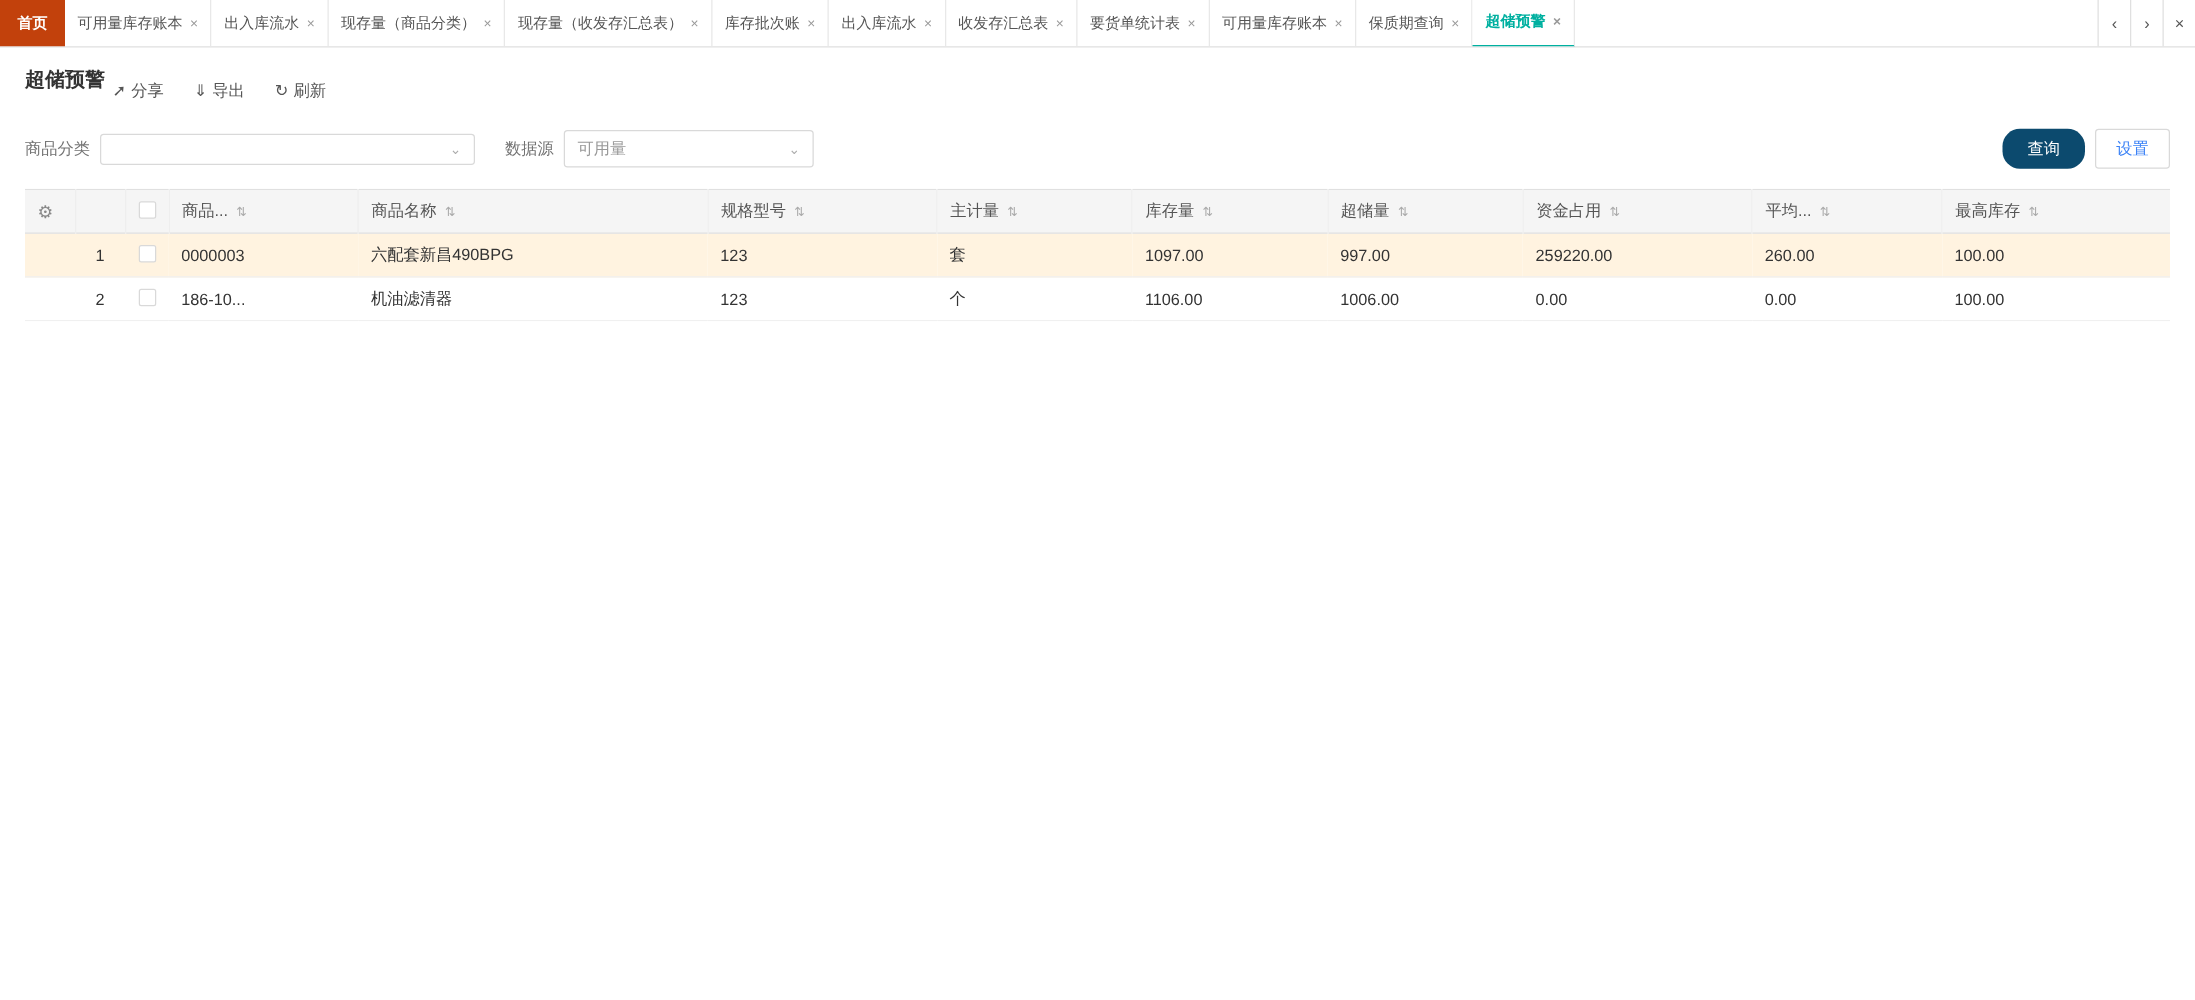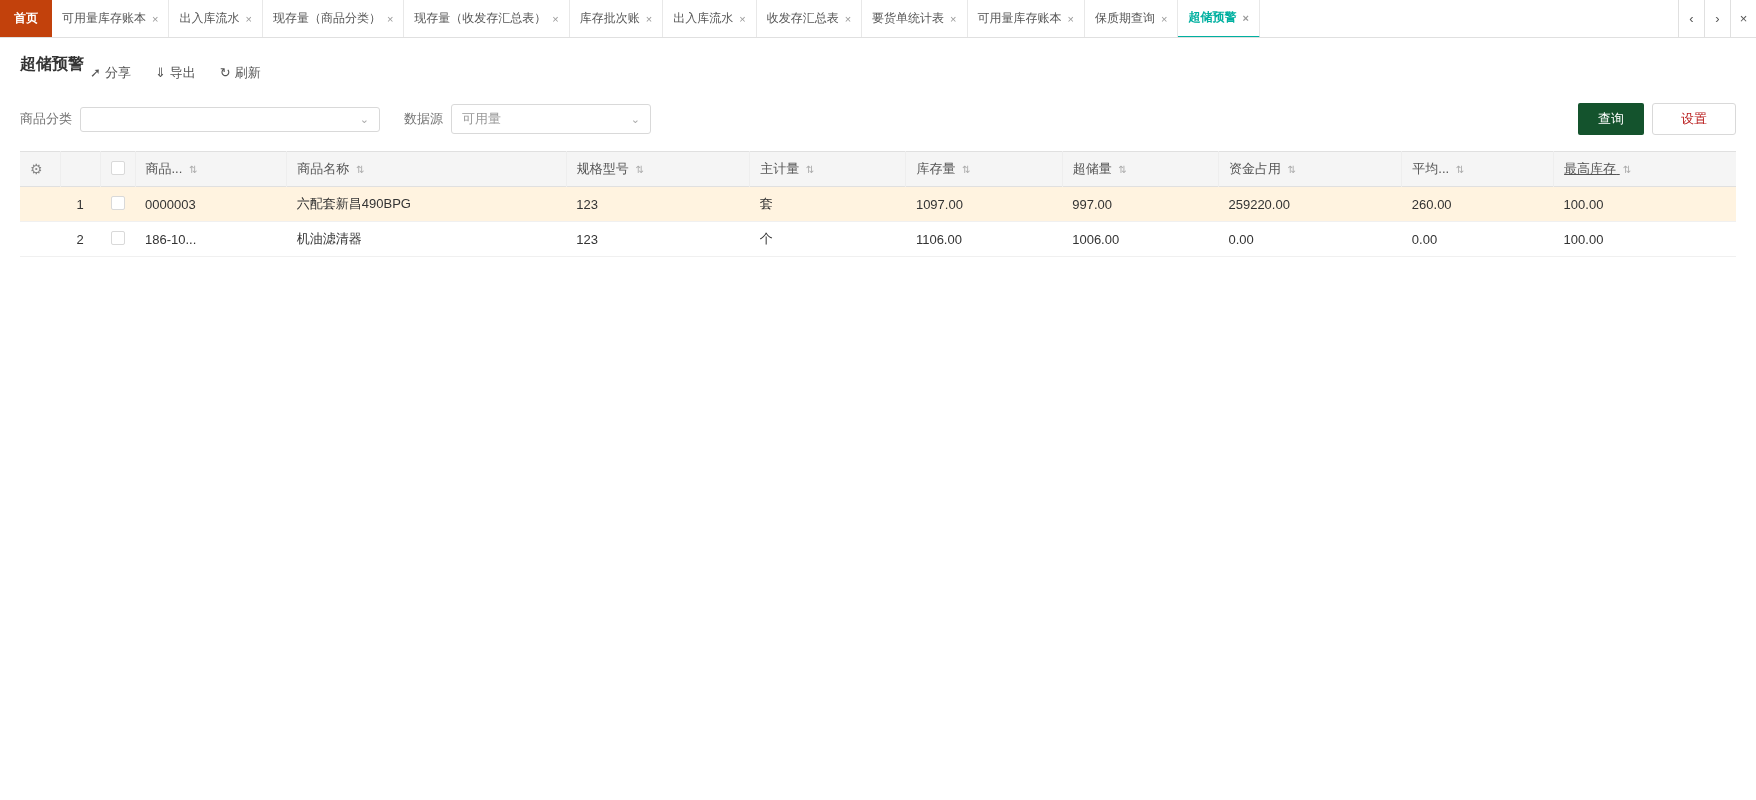--- a/index.html
+++ b/index.html
@@ -131,34 +131,34 @@
       font-size: 11px;
     }
 
     
     .action-buttons {
       margin-left: auto;
       display: flex;
       gap: 8px;
     }
     .btn-query {
-      background: #14532d;
+      background: #0c4a6e;
       color: #fff;
       border: none;
-      border-radius: 2px;
+      border-radius: 14px;
       padding: 6px 20px;
       cursor: pointer;
       font-size: 13px;
     }
     .btn-settings {
       background: #fff;
-      color: #b91c1c;
+      color: #3b82f6;
       border: 1px solid #d9d9d9;
       border-radius: 3px;
-      padding: 6px 28px;
+      padding: 6px 16px;
       cursor: pointer;
       font-size: 13px;
     }
 
     
     .data-table {
       width: 100%;
       border-collapse: collapse;
       font-size: 13px;
     }
@@ -170,21 +170,21 @@
     .data-table thead th {
       padding: 8px 10px;
       text-align: left;
       font-weight: normal;
       color: #555;
       white-space: nowrap;
       border-right: 1px solid #eee;
       cursor: pointer;
       user-select: none;
     }
-    .data-table thead th:last-child { border-right: none; text-decoration: underline; }
+    .data-table thead th:last-child { border-right: none; }
     .data-table thead th .sort-icon {
       display: inline-block;
       margin-left: 3px;
       font-size: 10px;
       color: #aaa;
     }
     .data-table tbody tr {
       border-bottom: 1px solid #f0f0f0;
     }
     .data-table tbody tr.row-highlighted {

